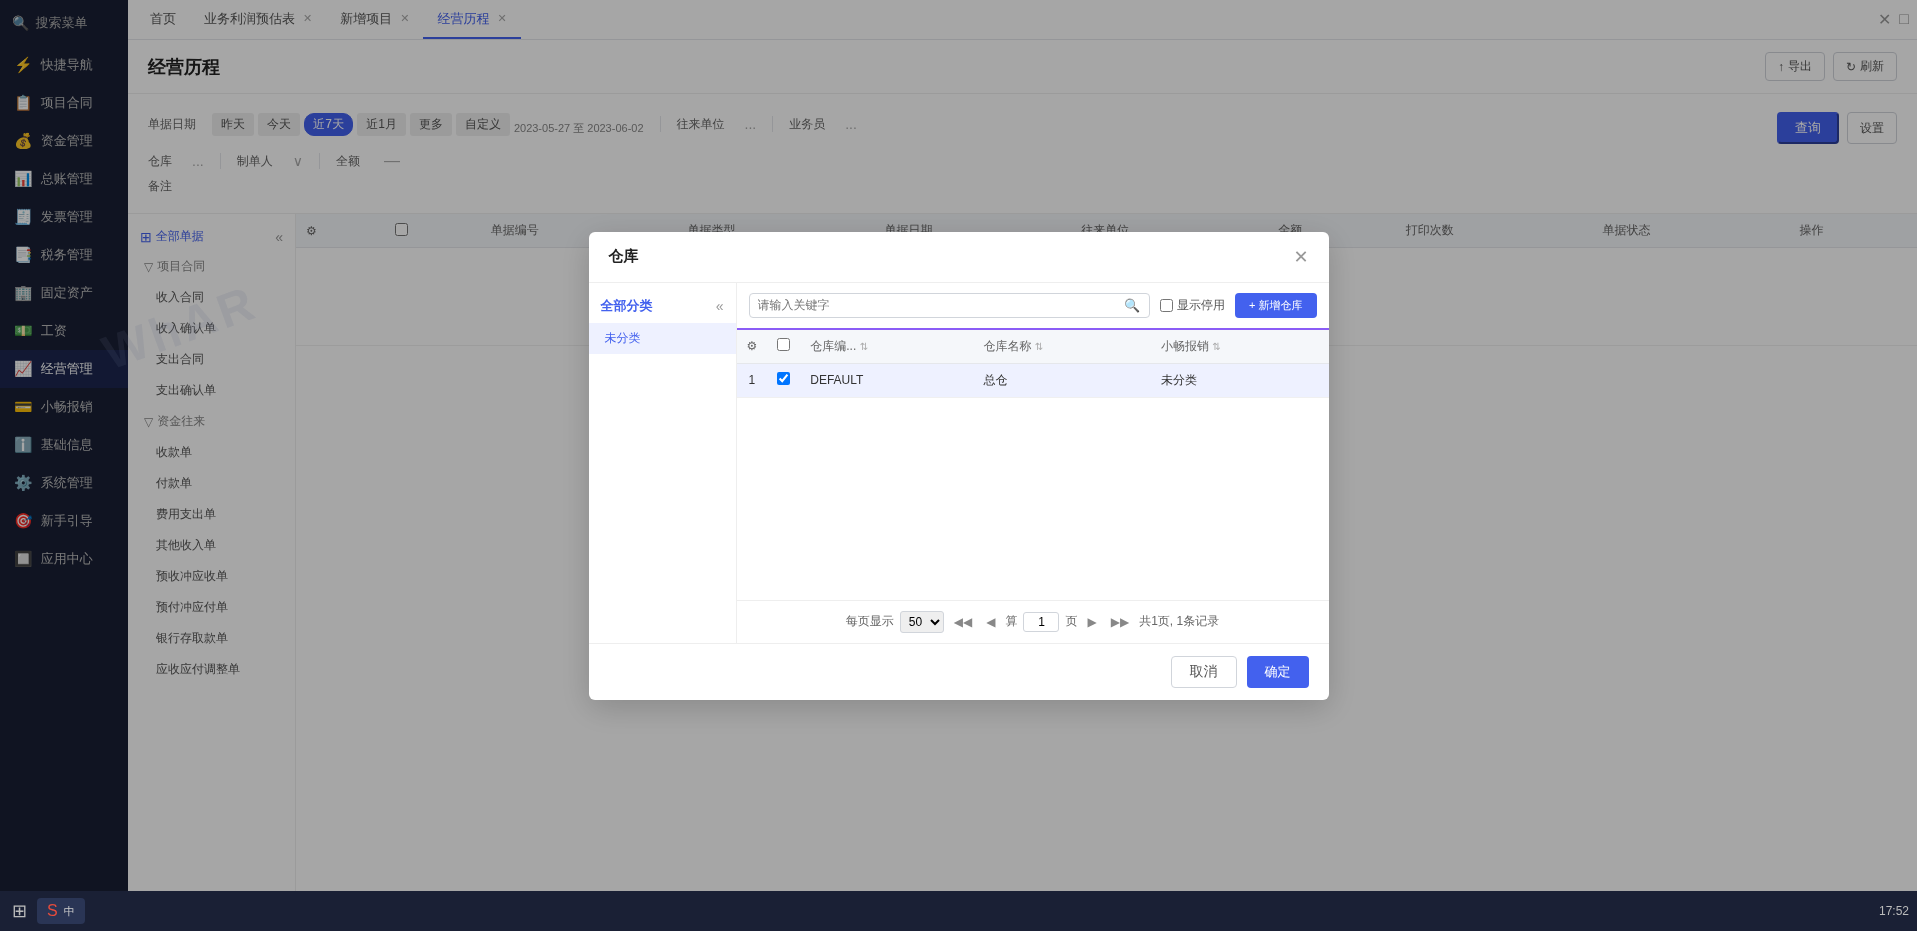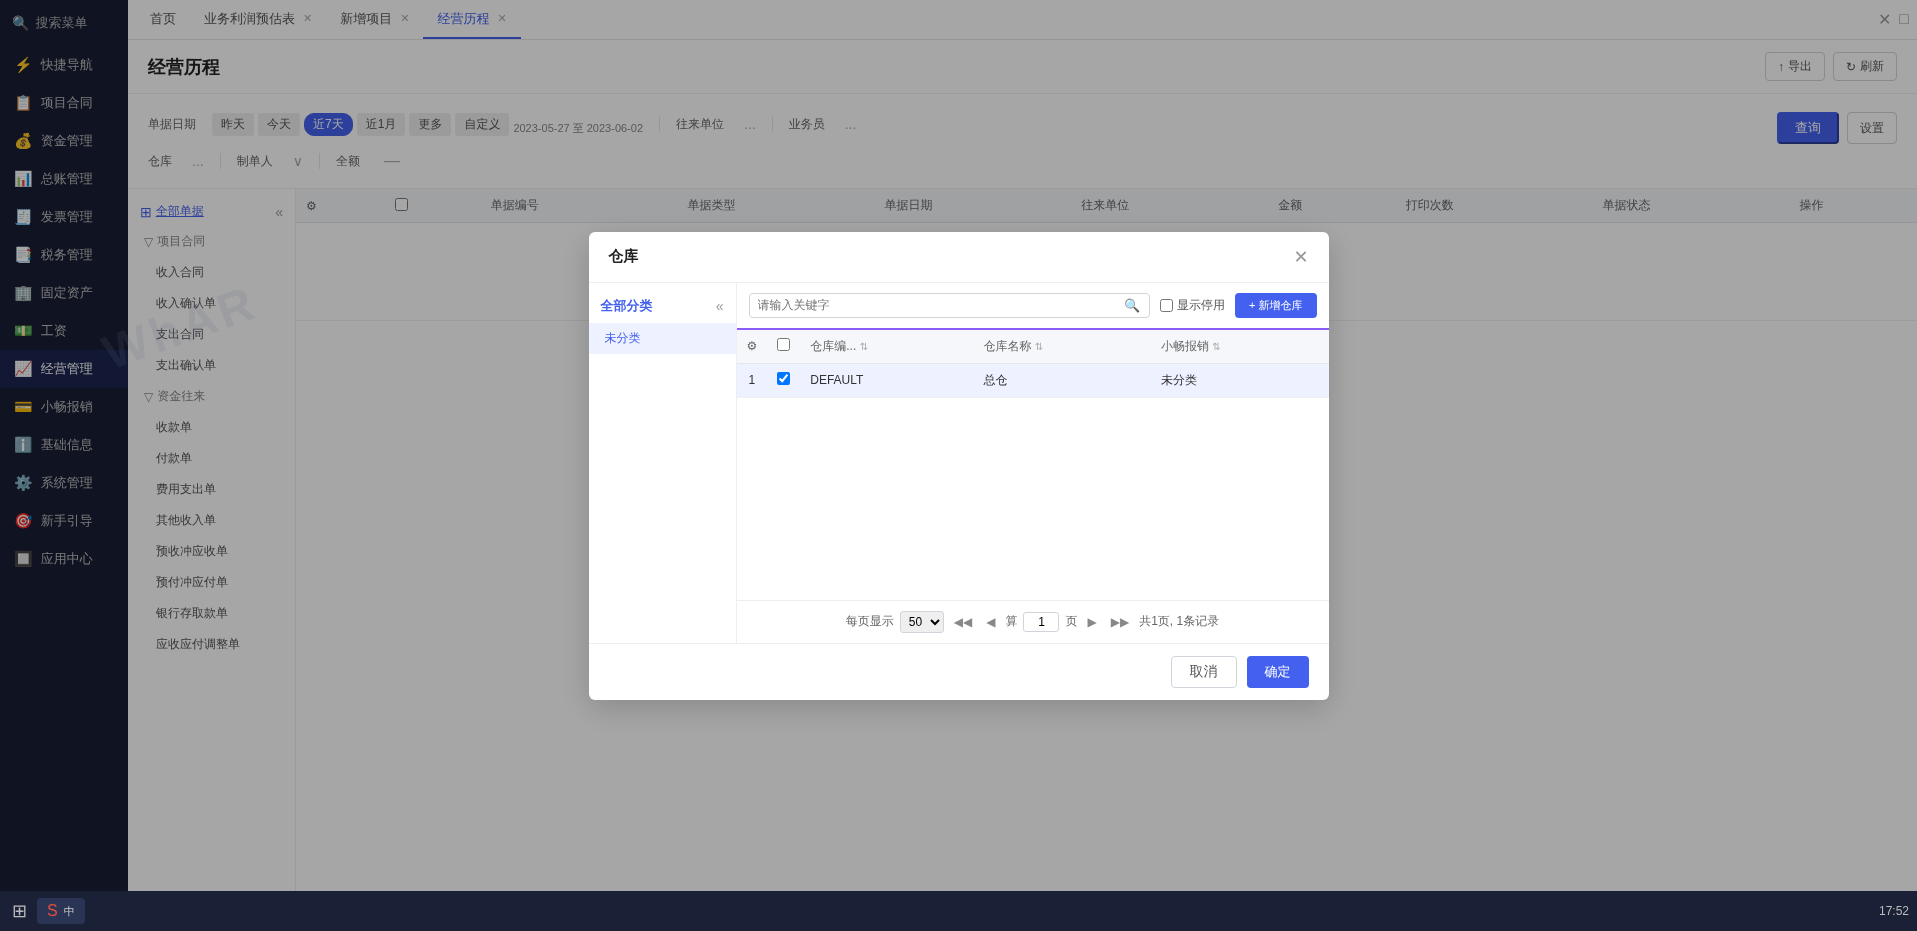--- a/index.html
+++ b/index.html
@@ -62,21 +62,21 @@
     .filter-area {
       background: #fff; padding: 10px 20px; border-bottom: 1px solid #eee;
     }
     .filter-row { display: flex; align-items: center; gap: 16px; margin-bottom: 8px; flex-wrap: wrap; }
     .filter-label { font-size: 12px; color: #666; white-space: nowrap; }
     .date-filter { display: flex; align-items: center; gap: 4px; flex-wrap: wrap; }
     .date-btn {
       padding: 2px 8px; border-radius: 3px; font-size: 12px; cursor: pointer;
       border: 1px solid transparent; color: #555;
     }
-    .date-btn.active { background: #4361ee; color: #fff; border-color: #4361ee; border-radius: 10px; }
+    .date-btn.active { background: #4361ee; color: #fff; border-color: #4361ee; border-radius: 10px; font-family: Liberation Mono, monospace; }
     .date-range { font-size: 11px; color: #888; margin-top: 8px; }
     .filter-dots { color: #aaa; font-size: 14px; cursor: pointer; margin-left: 4px; }
     .filter-sep { width: 1px; height: 16px; background: #e5e7eb; }
     .btn-query {
       background: #4361ee; color: #fff; border-color: #4361ee;
       padding: 5px 16px; border-radius: 4px; font-size: 13px; cursor: pointer;
     }
     .btn-settings {
       background: #fff; border: 1px solid #d1d5db; color: #555;
       padding: 5px 12px; border-radius: 4px; font-size: 12px; cursor: pointer;
@@ -380,29 +380,32 @@
     <div class="filter-row">
       <span class="filter-label">仓库</span>
       <span class="filter-dots">...</span>
       <div class="filter-sep"></div>
       <span class="filter-label">制单人</span>
       <span class="filter-dots" style="margin-left:4px;">∨</span>
       <div class="filter-sep"></div>
       <span class="filter-label">全额</span>
       <span style="color:#aaa; margin-left:8px;">—</span>
     </div>
+    <div class="filter-row">
+      <span class="filter-label">备注</span>
+    </div>
   </div>
 
   <div class="content-area">
 
     <div class="left-panel">
       <div class="left-panel-header">
         <span style="display:flex; align-items:center; gap:4px;">
           <span style="font-size:14px;">⊞</span>
-          <span style="cursor:pointer;text-decoration:underline;">全部单据</span>
+          <span style="cursor:pointer;">全部单据</span>
         </span>
         <span class="collapse-btn">«</span>
       </div>
 
       <div class="left-nav-item group">
         <span>▽</span>
         <span>项目合同</span>
       </div>
       <div class="left-nav-item child">
         <span>收入合同</span>

